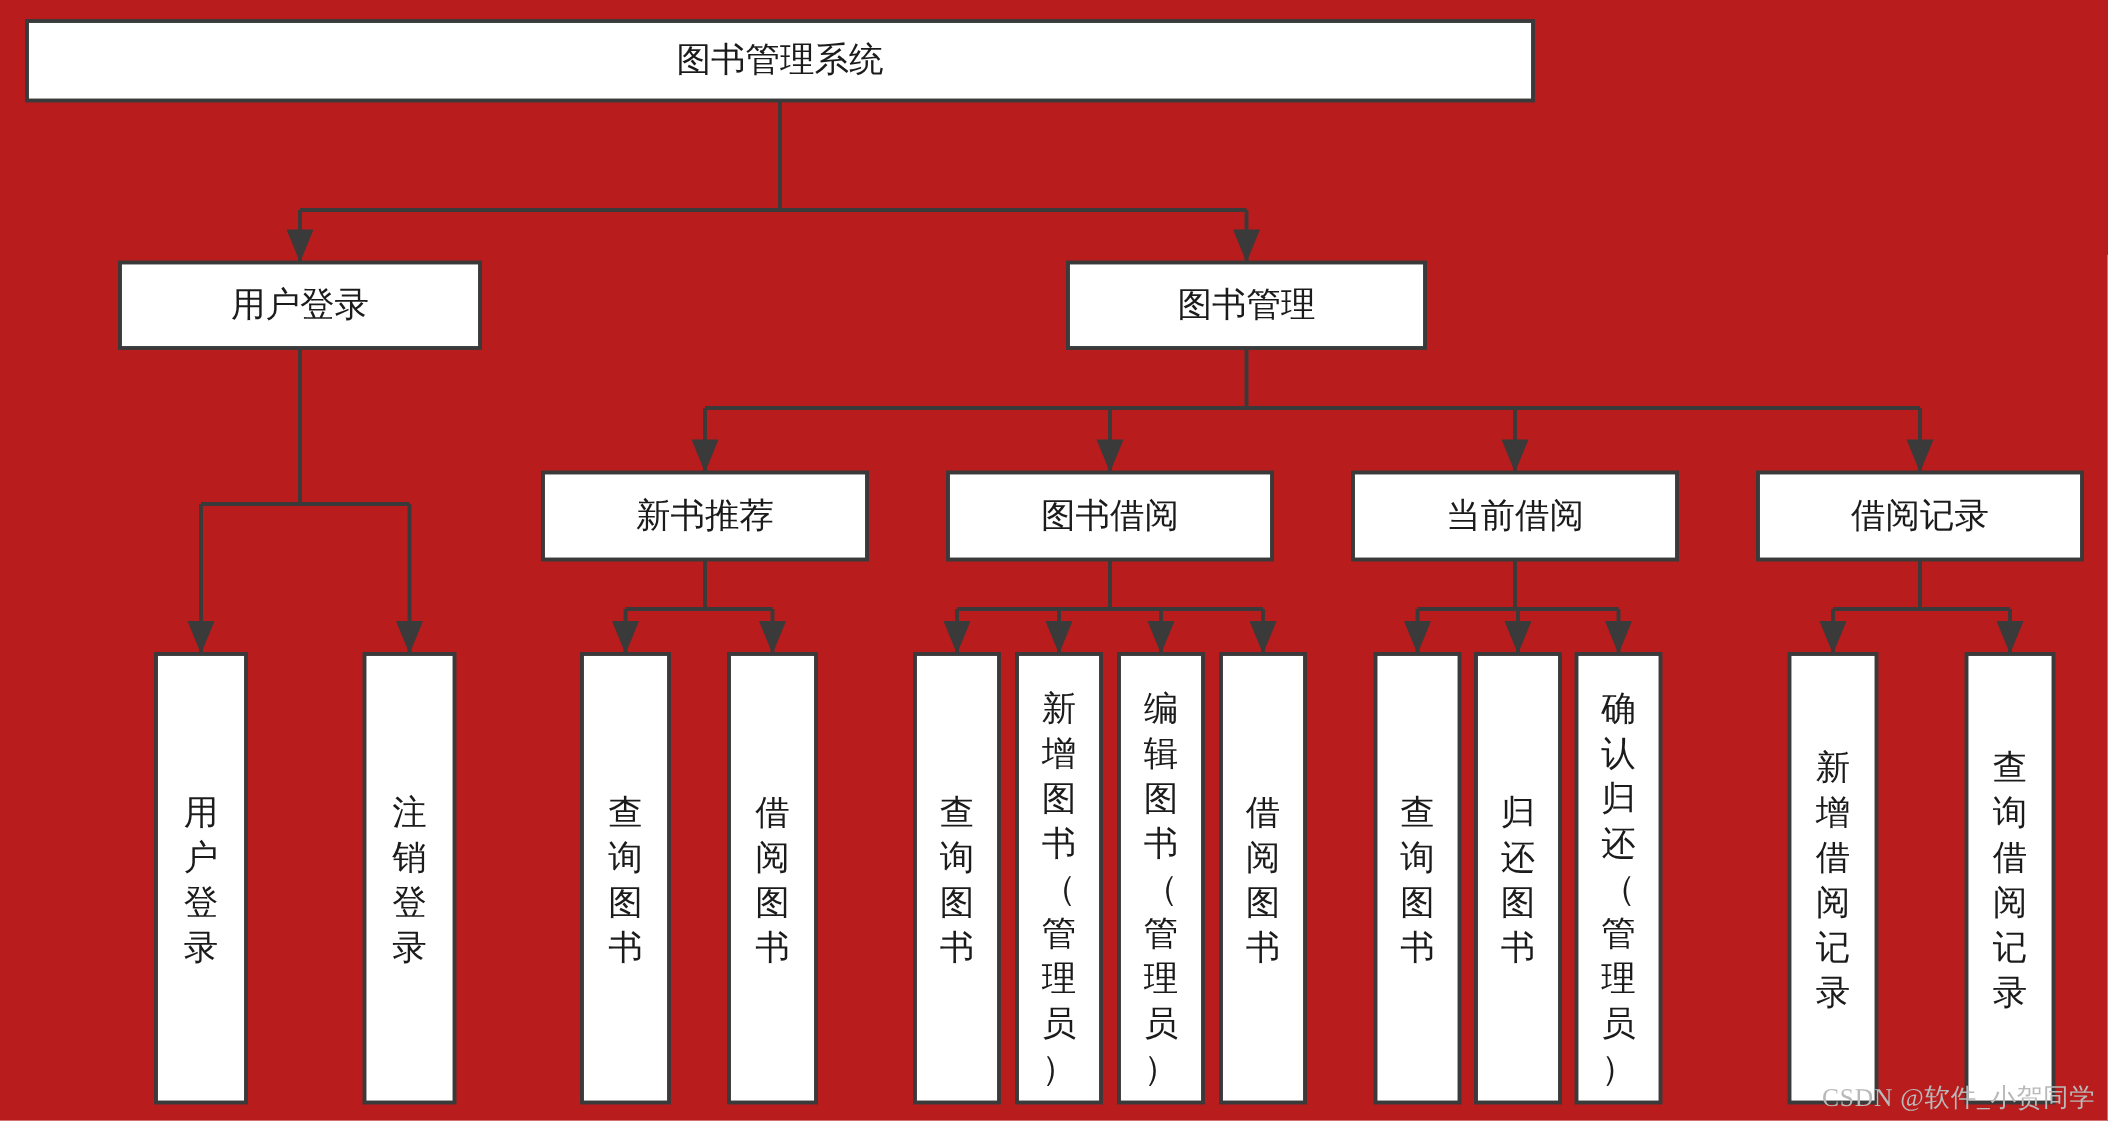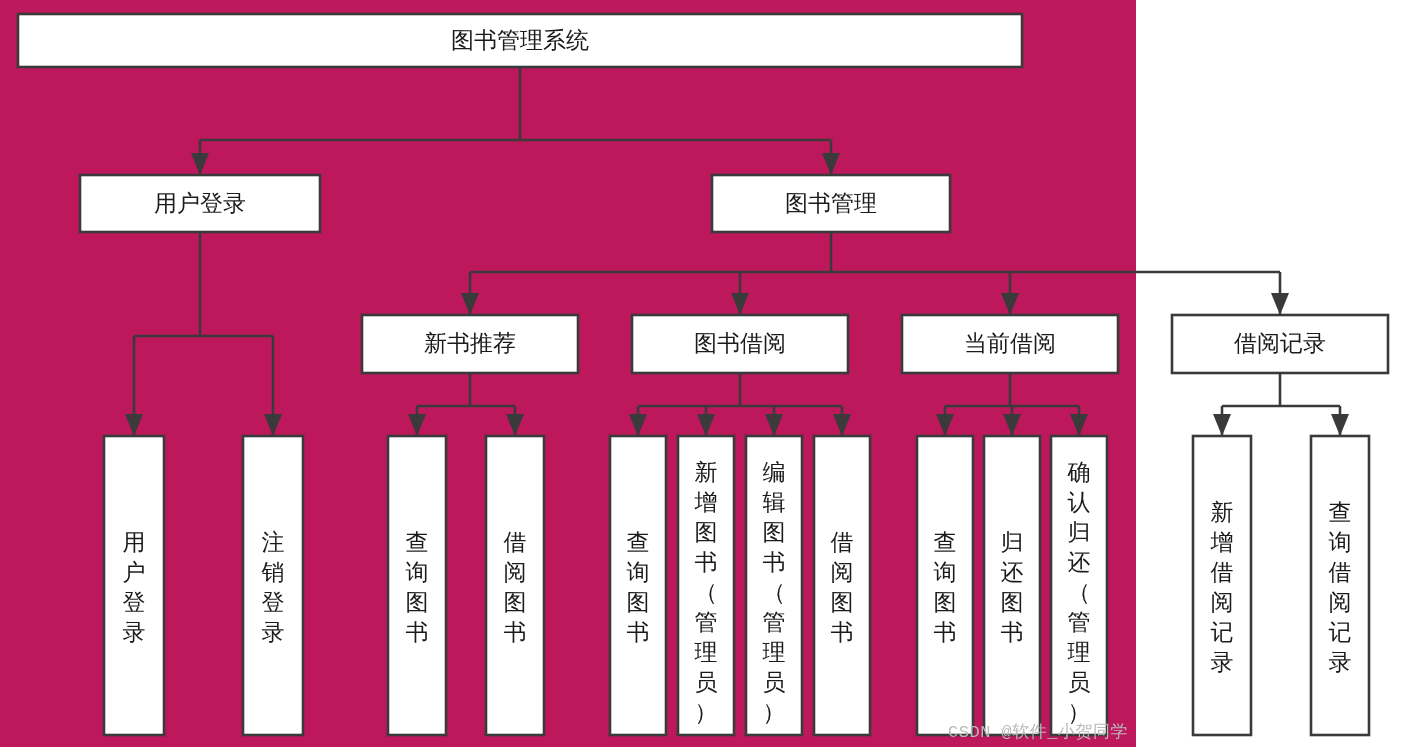--- a/index.html
+++ b/index.html
@@ -9,23 +9,23 @@
     background: #ffffff;
   }
   body {
     font-family: "Liberation Sans", "DejaVu Sans", sans-serif;
     width: 1405px;
     height: 747px;
     overflow: hidden;
   }
   #diagram-root {
     position: relative;
-    width: 1136px;
+    width: 1405px;
     height: 747px;
-    background: #be185d;
+    background: #b91c1c;
   }
   svg.diagram-canvas {
     position: absolute;
     left: 0;
     top: 0;
     width: 1405px;
     height: 747px;
     display: block;
   }
   .node-box {
@@ -56,21 +56,21 @@
     font-family: "Liberation Sans", "DejaVu Sans", sans-serif;
     font-size: 23px;
     text-anchor: middle;
   }
   .watermark {
     position: absolute;
     right: 8px;
     bottom: 4px;
     color: #b9b9b9;
     font-size: 17px;
-    font-family: Liberation Mono, monospace;
+    font-family: Liberation Serif, serif;
     letter-spacing: 0.5px;
     white-space: nowrap;
     pointer-events: none;
   }
 </style>
 </head>
 <body>
 
 <div id="diagram-root">
 

